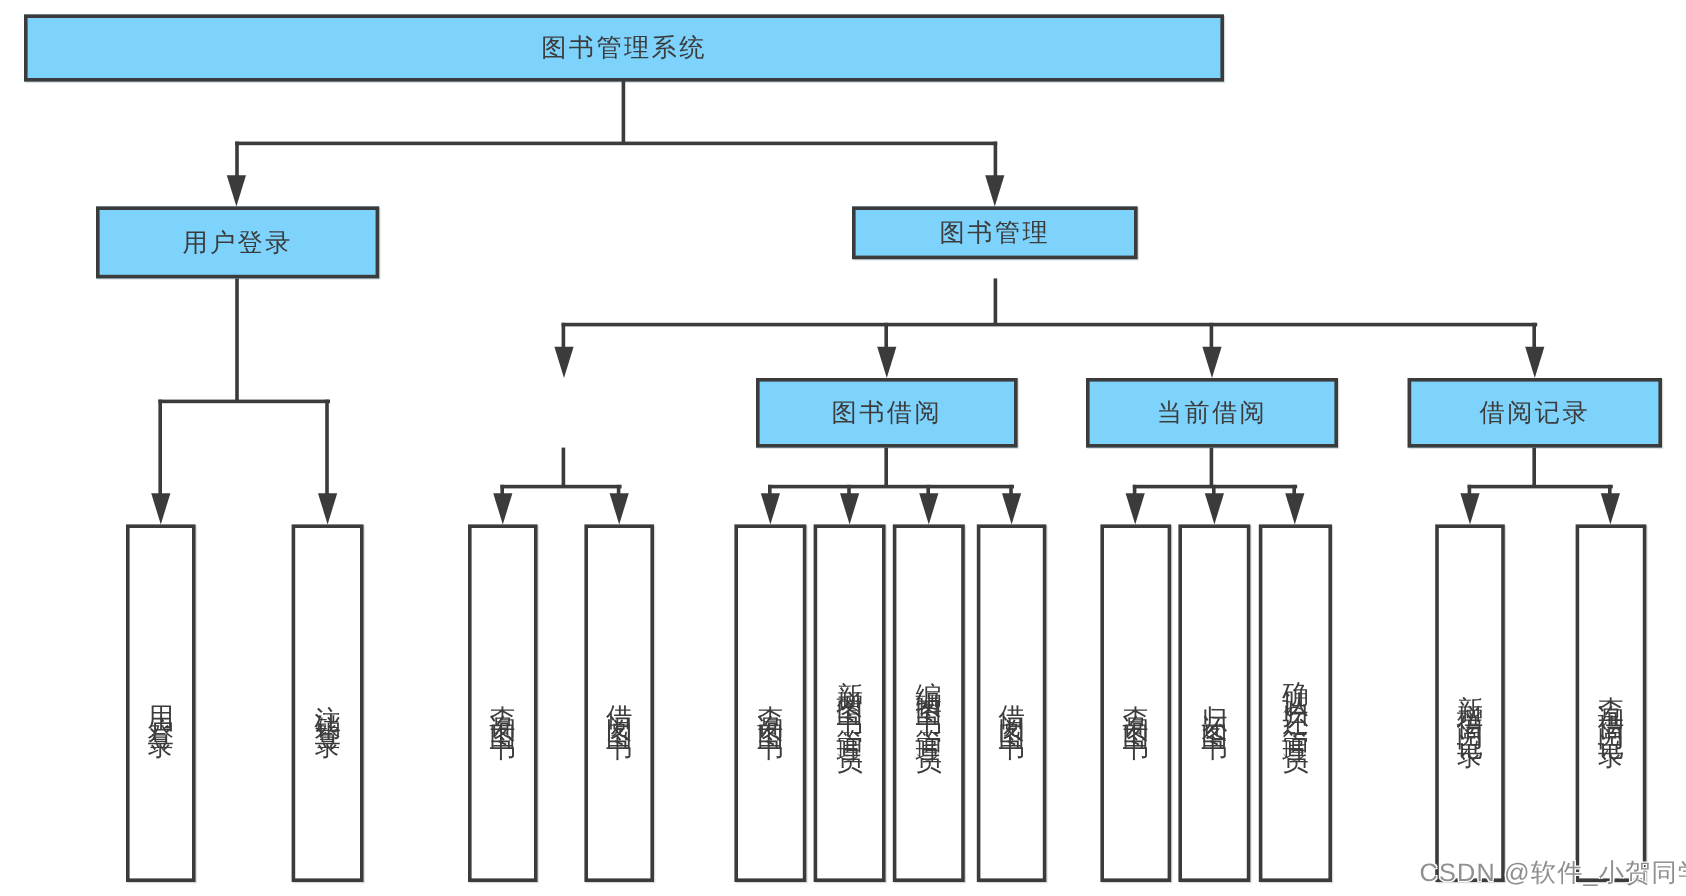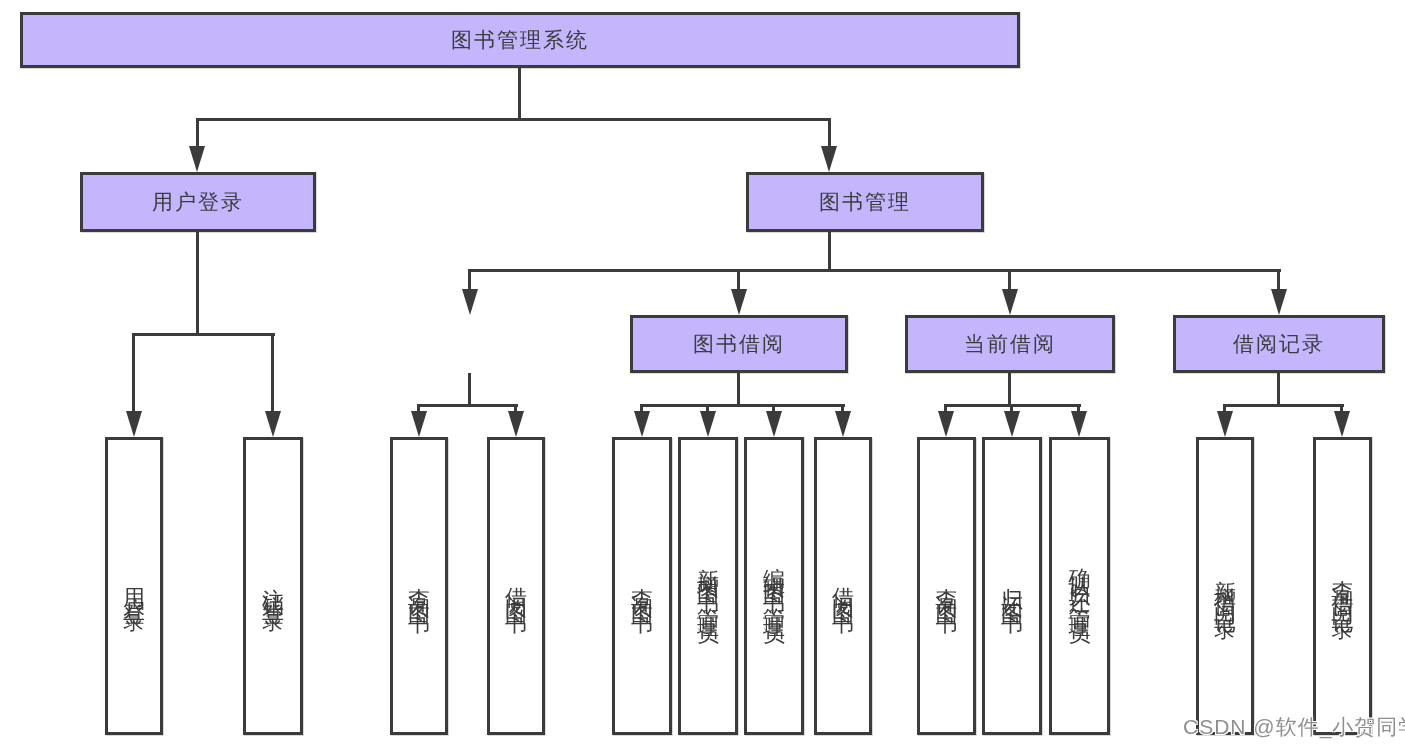--- a/index.html
+++ b/index.html
@@ -8,21 +8,21 @@
     --text:#3c3c3c;
     --wm:#8f8f8f;
   }
   html,body{margin:0;padding:0;background:#ffffff;}
   body{
     width:1405px;height:747px;overflow:hidden;position:relative;
     font-family:"Liberation Sans","DejaVu Sans",sans-serif;
   }
   .canvas{position:absolute;left:0;top:0;width:1405px;height:747px;}
   .box{
-    position:absolute;background:#c4b5fd;border:3px solid var(--line);
+    position:absolute;background:#7dd3fc;border:3px solid var(--line);
     box-sizing:border-box;display:flex;align-items:center;justify-content:center;
     font-size:21px;color:var(--text);letter-spacing:2px;white-space:nowrap;
     box-shadow:1px 1px 0 rgba(150,150,150,.35);
   }
   .vbox{
     position:absolute;background:#fff;border:3px solid var(--line);
     box-sizing:border-box;display:flex;align-items:center;justify-content:center;
     writing-mode:vertical-rl;text-orientation:mixed;
     font-size:22px;color:var(--text);letter-spacing:8px;line-height:1;
     box-shadow:1px 1px 0 rgba(150,150,150,.35);
@@ -41,21 +41,21 @@
   }
 </style>
 </head>
 <body>
 
 <div class="canvas">
 
   <div class="box" style="left:20px;top:12px;width:1000px;height:56px">图书管理系统</div>
 
   <div class="box" style="left:80px;top:172px;width:236px;height:60px">用户登录</div>
-  <div class="box" style="left:746px;top:172px;width:238px;height:60px">图书管理</div>
+  <div class="box" style="left:710px;top:172px;width:238px;height:44px">图书管理</div>
 
   <div class="box" style="left:905px;top:315px;width:210px;height:58px">当前借阅</div>
   <div class="box" style="left:630px;top:315px;width:218px;height:58px">图书借阅</div>
   <div class="box" style="left:1173px;top:315px;width:212px;height:58px">借阅记录</div>
 
   <div class="vbox" style="left:105px;top:437px;width:58px;height:298px">用户登录</div>
   <div class="vbox" style="left:243px;top:437px;width:60px;height:298px">注销登录</div>
 
   <div class="vbox" style="left:390px;top:437px;width:58px;height:298px">查询图书</div>
   <div class="vbox" style="left:487px;top:437px;width:58px;height:298px">借阅图书</div>

